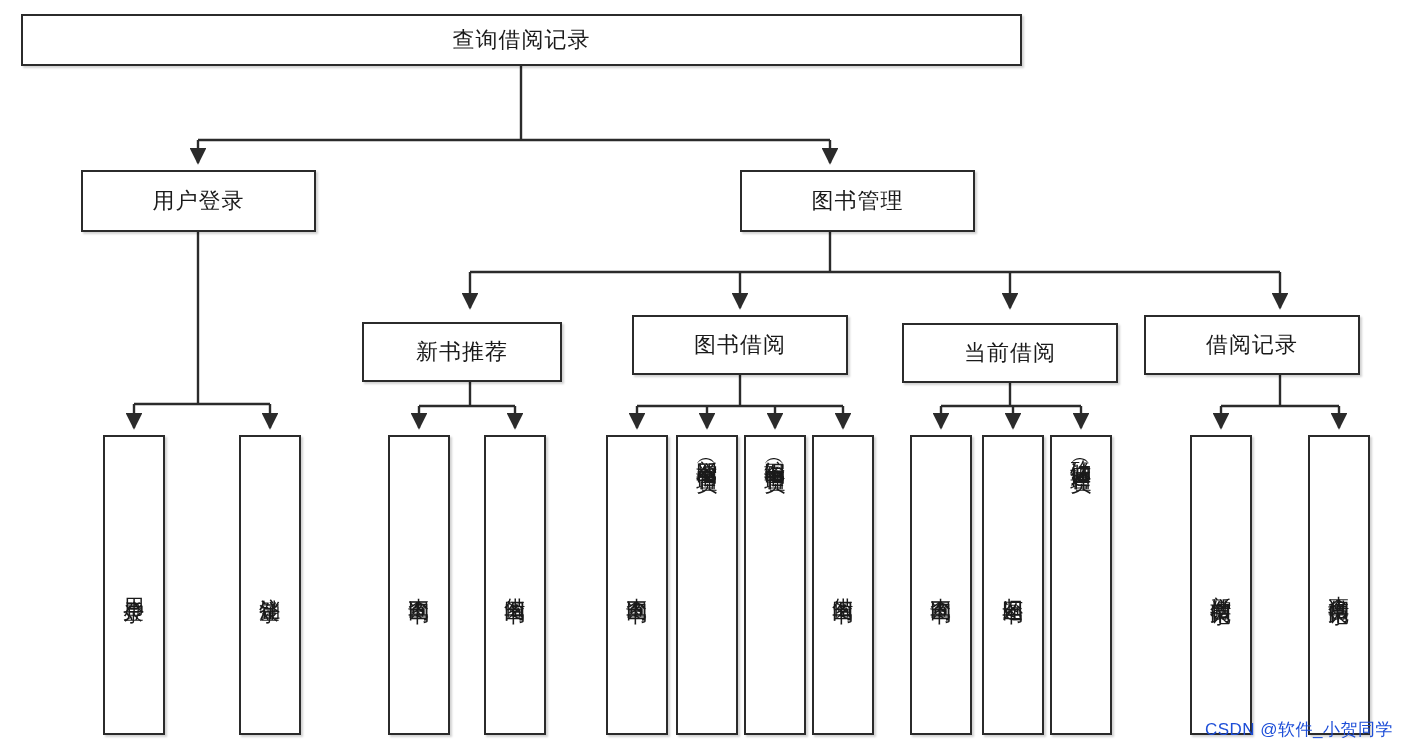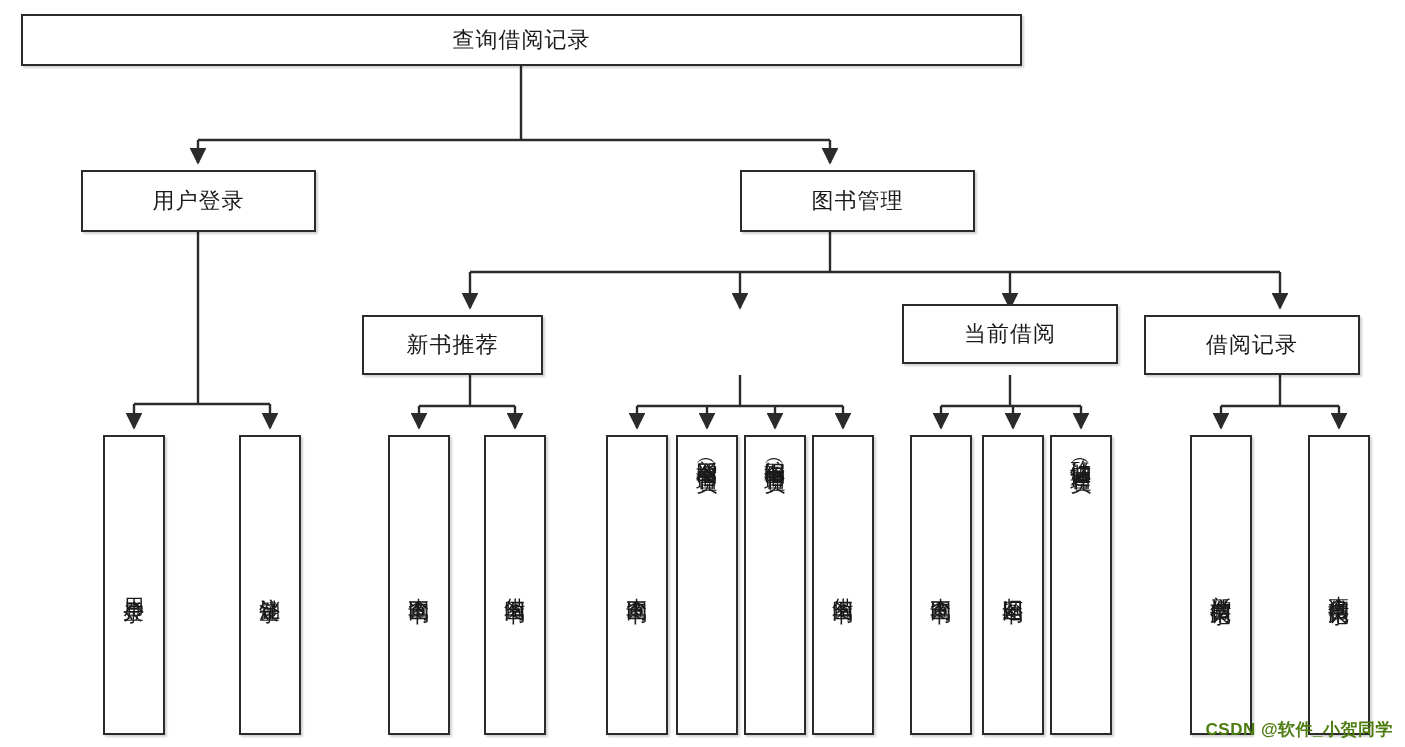--- a/index.html
+++ b/index.html
@@ -60,25 +60,24 @@
   }
   .node.leaf.center-text {
     align-items: center;
     padding-top: 0;
   }
   #watermark {
     position: absolute;
     right: 12px;
     bottom: 6px;
     font-size: 17px;
-    color: #4d7c0f;
+    color: #1d4ed8;
     white-space: nowrap;
     z-index: 3;
     letter-spacing: 0.5px;
-    font-weight: bold;
   }
 </style>
 </head>
 <body>
 
 <div id="diagram-root">
 
   <svg id="edges-svg" viewBox="0 0 1405 747" xmlns="http://www.w3.org/2000/svg">
     <defs>
       <marker id="arrow" viewBox="0 0 10 10" refX="9" refY="5" markerWidth="7" markerHeight="7" orient="auto-start-reverse">
@@ -133,24 +132,27 @@
     <span class="label">查询借阅记录</span>
   </div>
 
   <div class="node horiz" style="left:81px; top:170px; width:235px; height:62px;">
     <span class="label">用户登录</span>
   </div>
   <div class="node horiz" style="left:712px; top:170px; width:235px; height:62px;margin-left:28px;">
     <span class="label">图书管理</span>
   </div>
 
-  <div class="node horiz" style="left:362px; top:315px; width:181px; height:60px;">
+  <div class="node horiz" style="left:362px; top:322px; width:200px; height:60px;">
     <span class="label">新书推荐</span>
   </div>
-  <div class="node horiz" style="left:902px; top:304px; width:216px; height:60px;">
+  <div class="node horiz" style="left:632px; top:315px; width:216px; height:60px;">
+    <span class="label">图书借阅</span>
+  </div>
+  <div class="node horiz" style="left:902px; top:323px; width:216px; height:60px;">
     <span class="label">当前借阅</span>
   </div>
   <div class="node horiz" style="left:1144px; top:315px; width:216px; height:60px;">
     <span class="label">借阅记录</span>
   </div>
 
   <div class="node leaf center-text" style="left:103px; top:435px; width:62px; height:300px;">
     <span class="label">用户登录</span>
   </div>
   <div class="node leaf center-text" style="left:239px; top:435px; width:62px; height:300px;">

